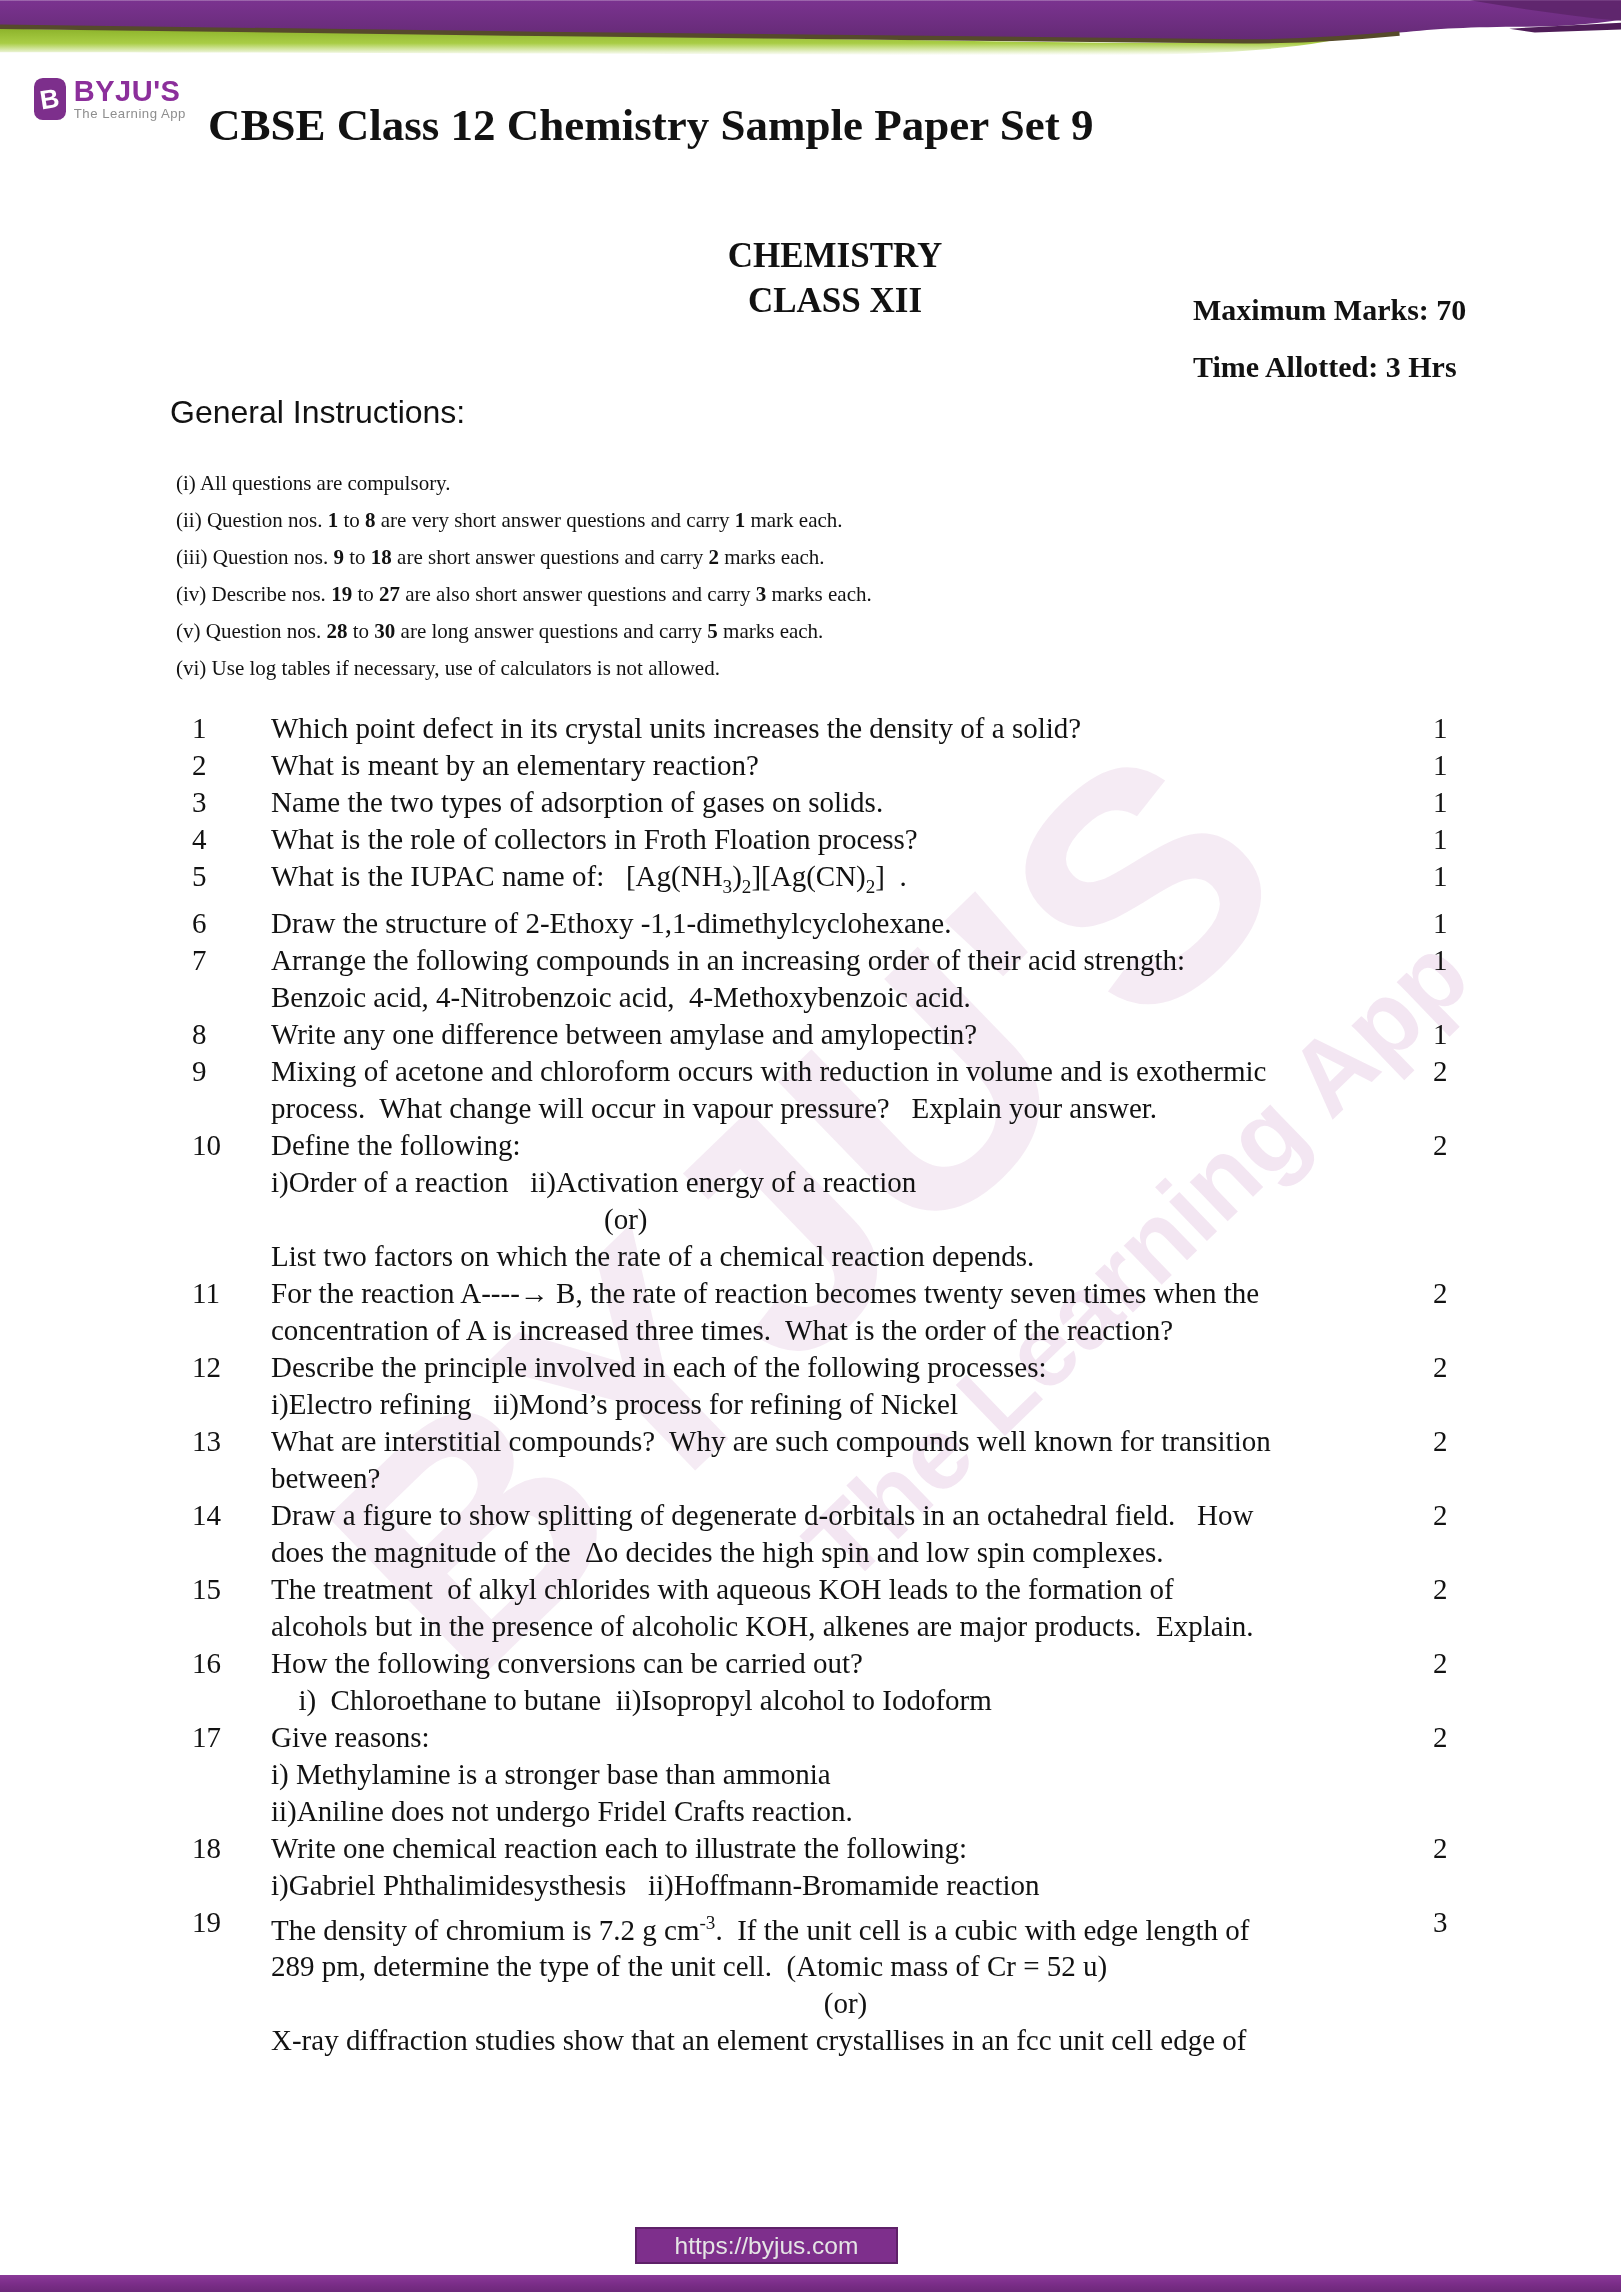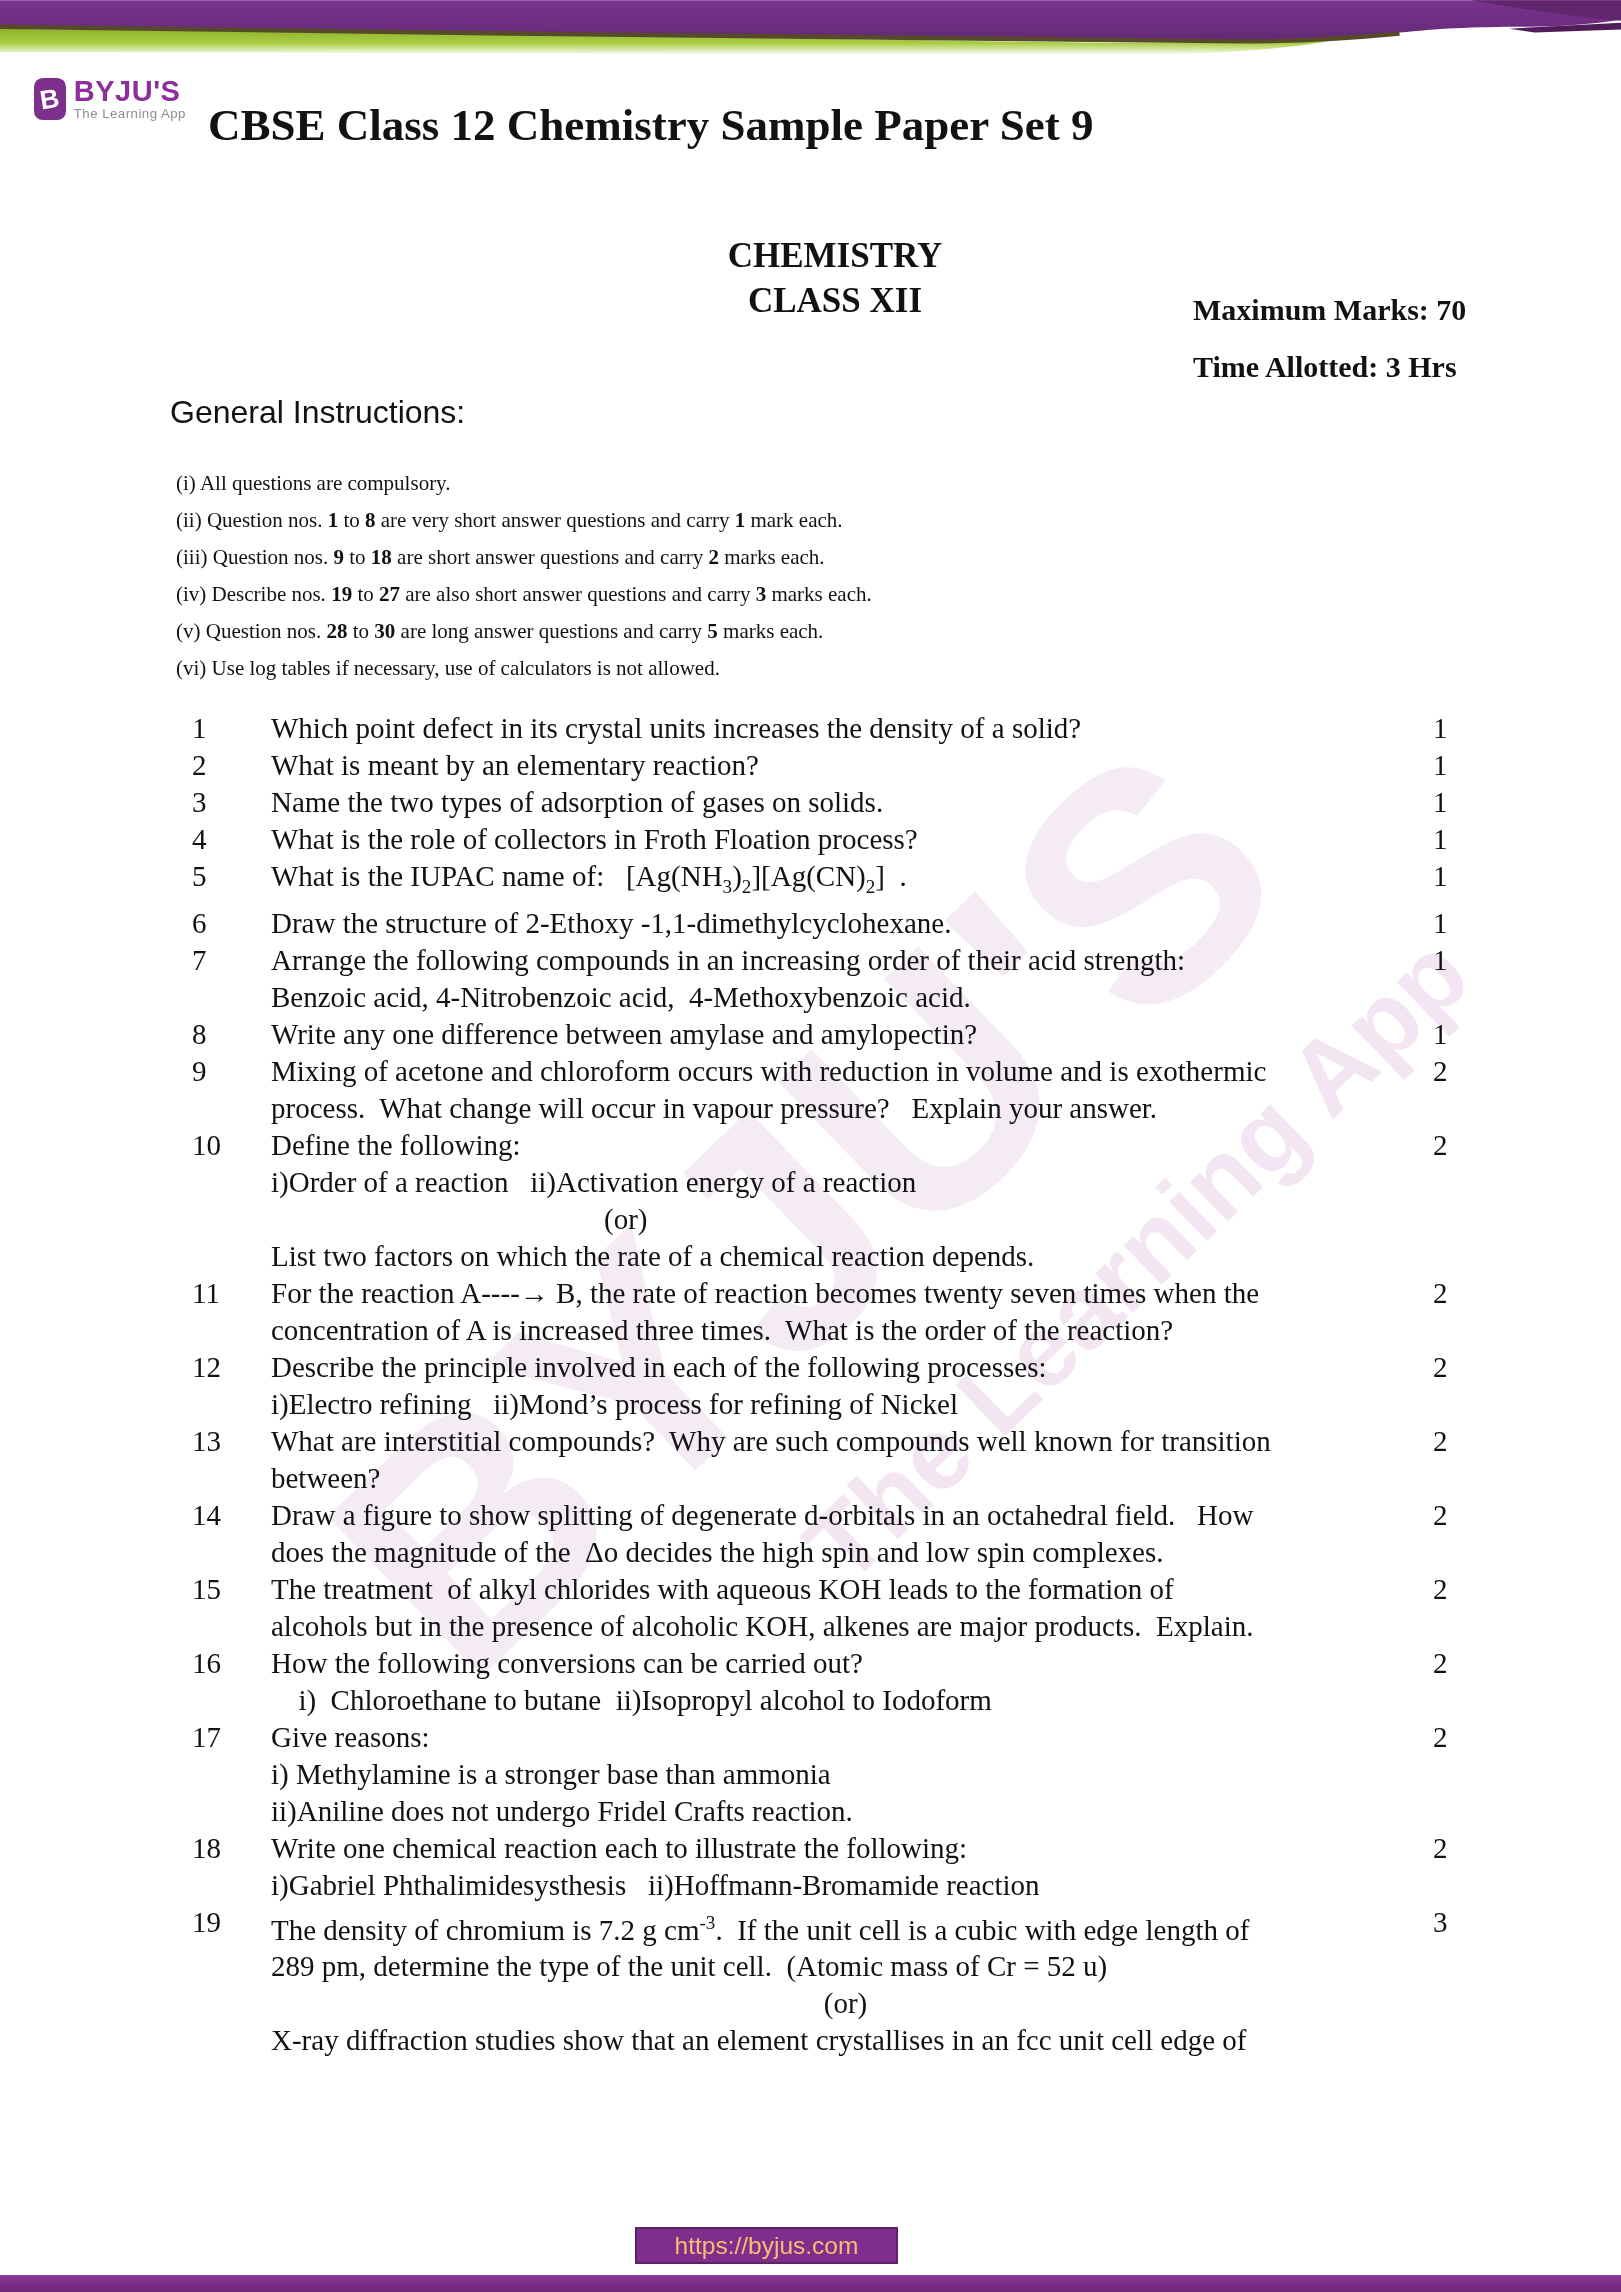--- a/index.html
+++ b/index.html
@@ -46,21 +46,21 @@
             line-height:323px;transform:rotate(-44deg);color:rgba(160,62,152,0.10);
             z-index:1;pointer-events:none;white-space:nowrap;}
   .wm-tag{position:absolute;left:647px;top:1206px;width:980px;text-align:center;
           font-family:"Liberation Sans",sans-serif;font-weight:bold;font-size:103px;
           line-height:108px;transform:rotate(-44deg);color:rgba(160,62,152,0.13);
           z-index:1;pointer-events:none;white-space:nowrap;}
   
   .footer-link{position:absolute;left:635px;top:2227px;width:263px;height:37px;
                background:#7e2f8c;border:2.9px solid #5e2168;box-sizing:border-box;
                display:flex;align-items:center;justify-content:center;
-               font-family:"Liberation Sans",sans-serif;font-size:24.5px;color:#fdba74;z-index:2;}
+               font-family:"Liberation Sans",sans-serif;font-size:24.5px;color:#e5e5e5;z-index:2;}
   .footer-bar{position:absolute;left:0;bottom:0;width:1621px;height:17.6px;
               background:linear-gradient(180deg,#8a3a98 0%,#7c2e8a 45%,#6a2777 100%);z-index:2;}
 </style>
 </head>
 <body>
 
 <div class="page">
 
   <svg class="deco-top" width="1621" height="71" viewBox="0 0 1654 72">
     <defs>

